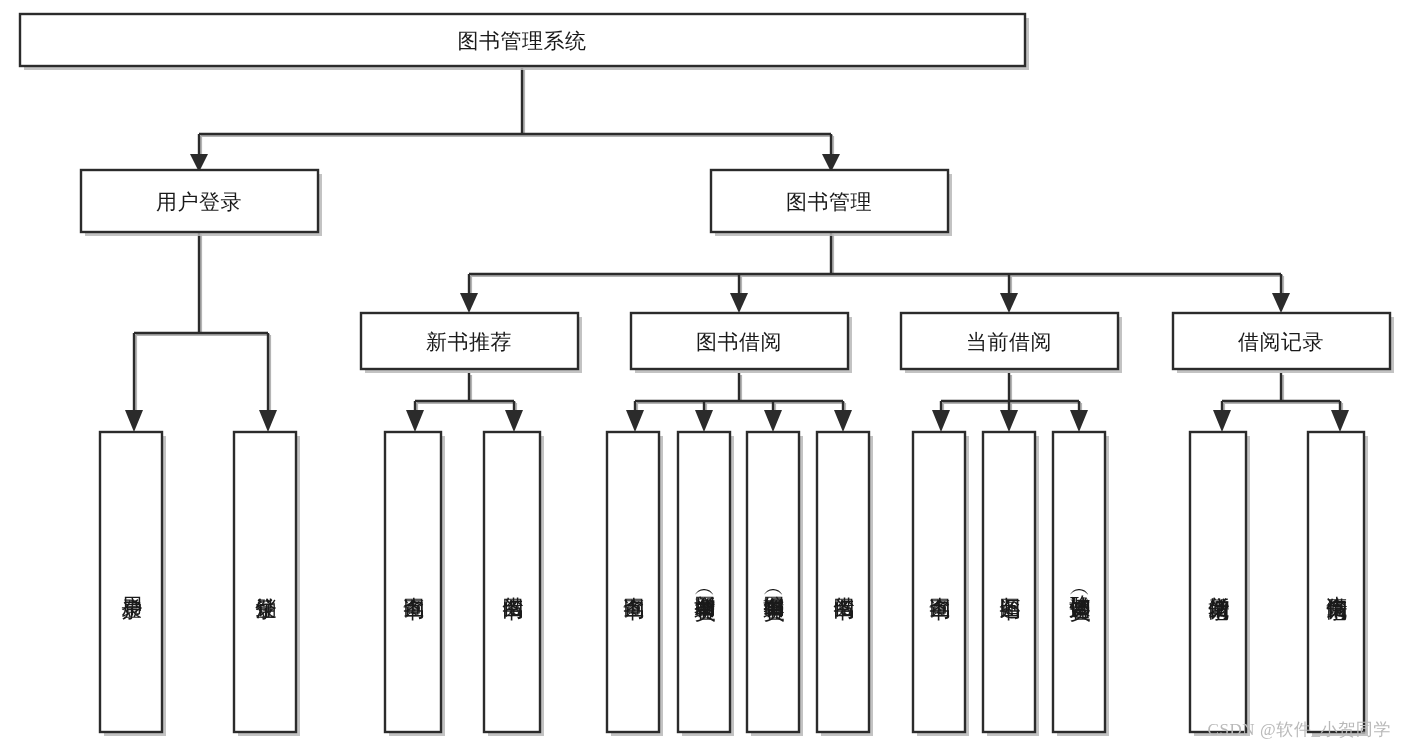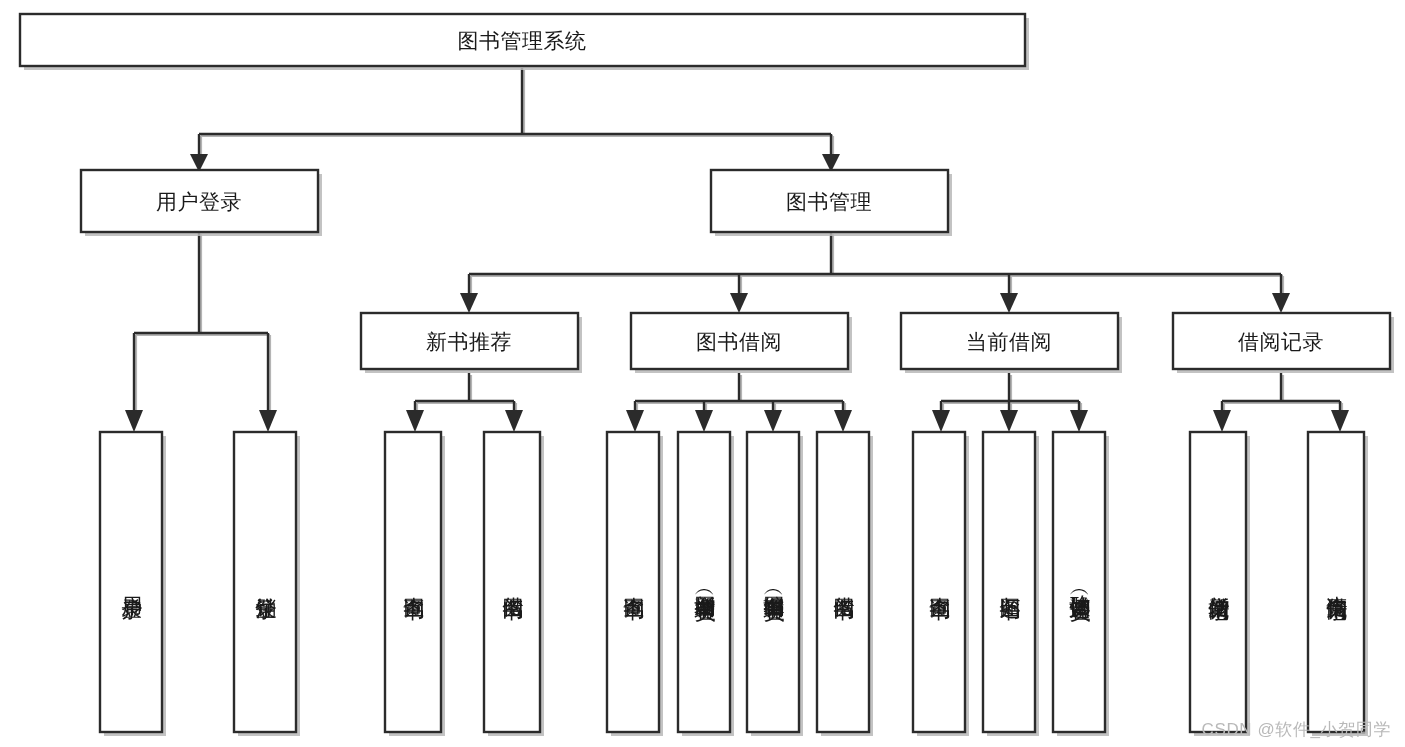--- a/index.html
+++ b/index.html
@@ -74,21 +74,21 @@
     align-items: center;
     justify-content: center;
     white-space: nowrap;
     pointer-events: none;
     user-select: none;
   }
   .watermark {
     position: absolute;
     right: 14px;
     bottom: 6px;
-    font-family: Liberation Sans, sans-serif;
+    font-family: Liberation Serif, serif;
     font-size: 17px;
     color: #b9b9b9;
     letter-spacing: 0.6px;
     white-space: nowrap;
     text-align: right;
   }
 </style>
 </head>
 <body>
 

